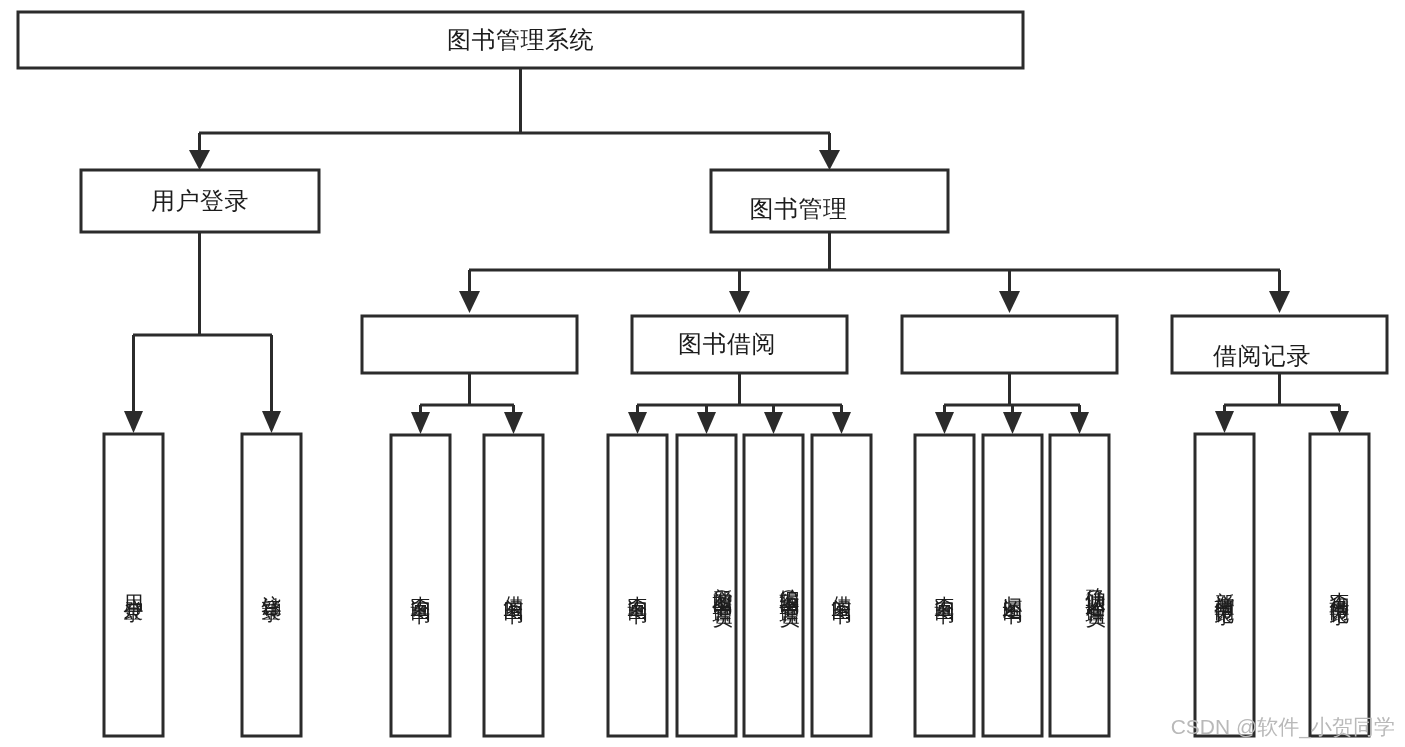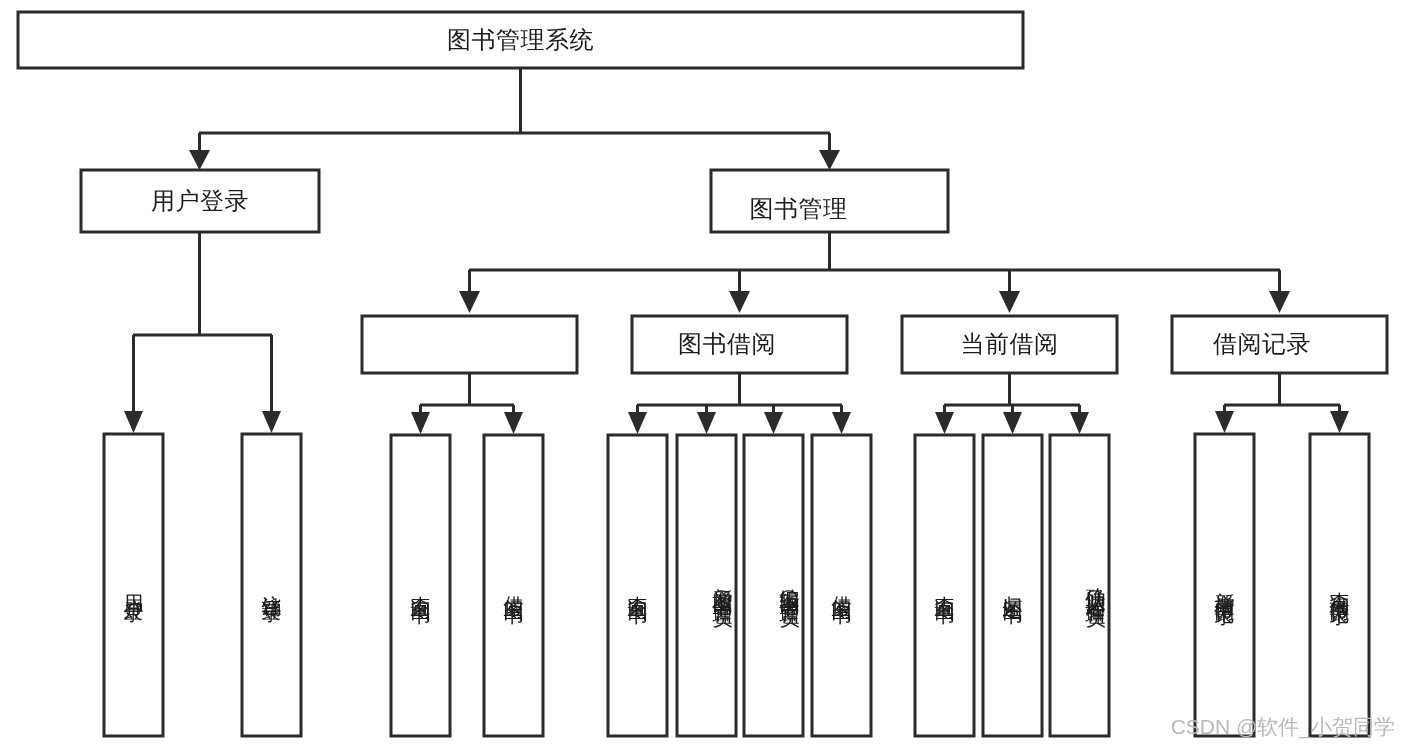--- a/index.html
+++ b/index.html
@@ -182,22 +182,21 @@
     <rect class="node-box" x="1195" y="434" width="59" height="302"></rect>
     <rect class="node-box" x="1310" y="434" width="59" height="302"></rect>
   </svg>
 
   <div class="node-label horizontal" style="left:18px; top:12px; width:1005px; height:56px;">图书管理系统</div>
 
   <div class="node-label horizontal" style="left:81px; top:170px; width:238px; height:62px;">用户登录</div>
   <div class="node-label horizontal" style="left:681px; top:170px; width:235px; height:62px;margin-top:8px;">图书管理</div>
 
   <div class="node-label horizontal" style="left:632px; top:316px; width:190px; height:57px;">图书借阅</div>
-  <div class="node-label horizontal" style="left:902px; top:316px; width:215px; height:57px;">当前借阅</div>
-  <div class="node-label horizontal" style="left:1172px; top:316px; width:180px; height:57px;">借阅记录</div>
+  <div class="node-label horizontal" style="left:1172px; top:328px; width:180px; height:57px;">借阅记录</div>
 
   <div class="node-label vertical" style="left:104px; top:434px; width:59px; height:302px;">用户登录</div>
   <div class="node-label vertical" style="left:242px; top:434px; width:59px; height:302px;">注销登录</div>
 
   <div class="node-label vertical" style="left:391px; top:435px; width:59px; height:301px;">查询图书</div>
   <div class="node-label vertical" style="left:484px; top:435px; width:59px; height:301px;">借阅图书</div>
 
   <div class="node-label vertical" style="left:608px; top:435px; width:59px; height:301px;">查询图书</div>
   <div class="node-label vertical" style="left:677px; top:435px; width:59px; height:301px; align-items:flex-start;">新增图书（管理员）</div>
   <div class="node-label vertical" style="left:744px; top:435px; width:59px; height:301px; align-items:flex-start;">编辑图书（管理员）</div>

